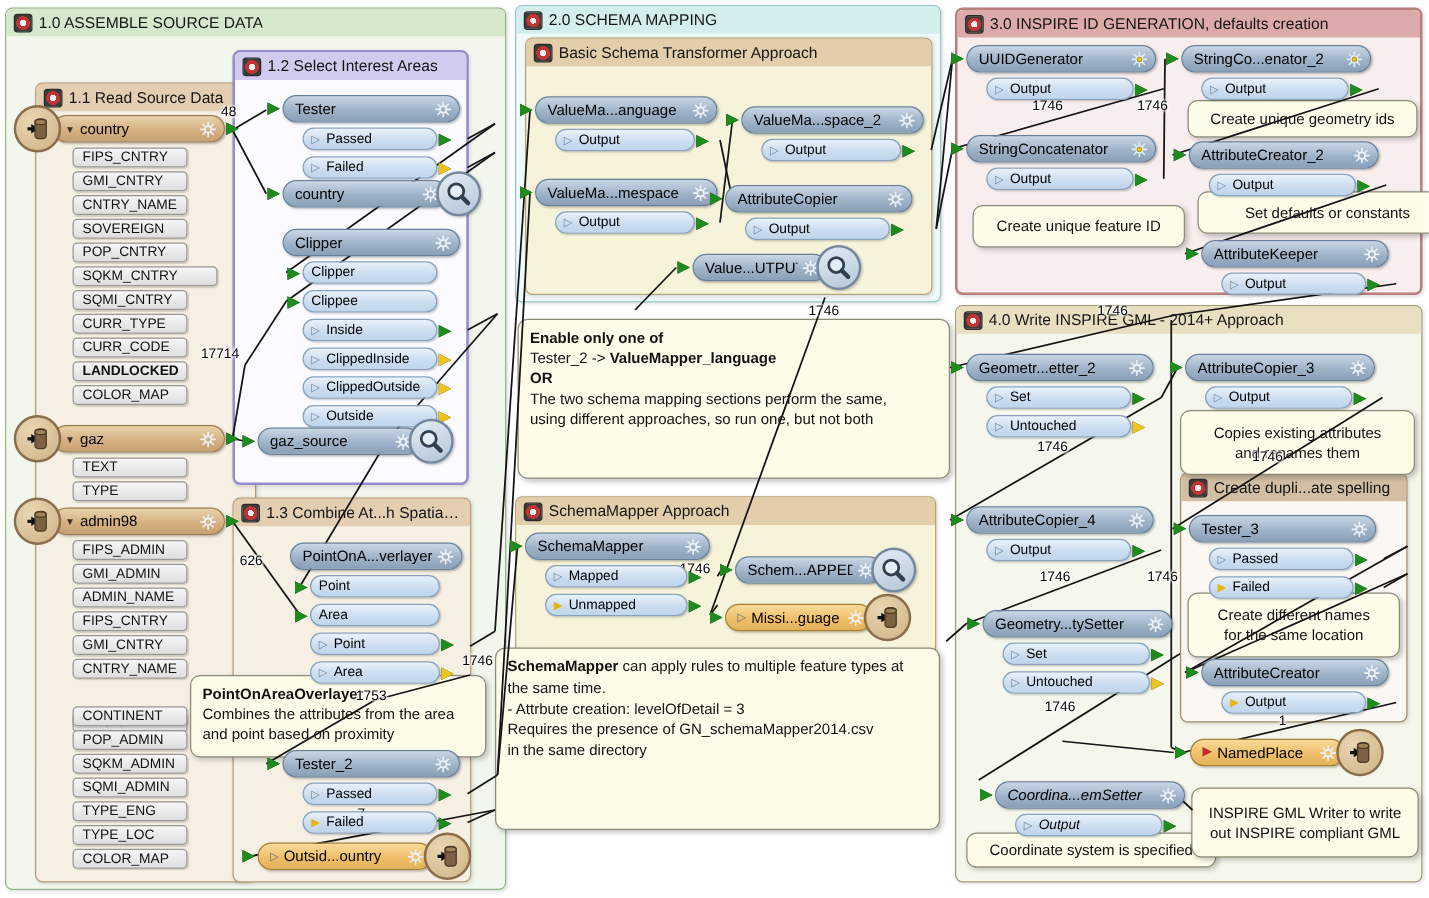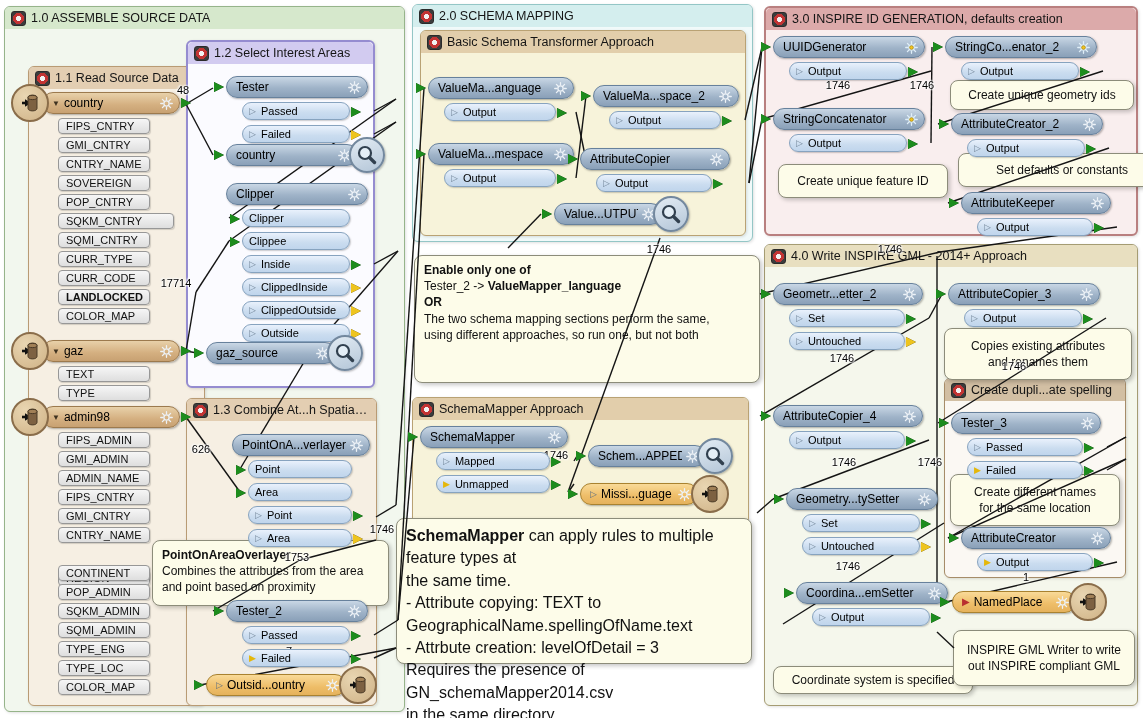--- a/index.html
+++ b/index.html
@@ -11,21 +11,21 @@
   .bm{position:absolute;border-radius:6px;z-index:1;box-shadow:1px 1px 3px rgba(0,0,0,.12)}
   .bmh{height:22px;border-radius:5px 5px 0 0;display:flex;align-items:center;padding:0 6px;gap:5px;
     font-size:12.5px;color:#151515;white-space:nowrap;overflow:hidden}
   .bmi{width:15px;height:15px;border-radius:3px;flex:none;border:1px solid #2a2a2a;
     background:radial-gradient(circle at 50% 50%,#f2f2f2 0 2.5px,#c23434 2.5px 5.5px,#3c3c3c 5.5px)}
   .bmt{overflow:hidden;text-overflow:ellipsis}
 
   
   .note{position:absolute;z-index:2;background:#fdfce9;border:1px solid #8c8c7a;border-radius:8px;
     padding:6px 9px;font-size:12px;line-height:1.35;color:#111;box-shadow:2px 2px 4px rgba(0,0,0,.22)}
-  .note.small{font-size:16px;line-height:1.4}
+  .note.small{font-size:12px;line-height:1.4}
   .note.center{text-align:center;display:flex;flex-direction:column;justify-content:center}
 
   #edges{position:absolute;left:0;top:0;z-index:3;pointer-events:none}
   .elabel{position:absolute;z-index:4;transform:translate(-50%,-50%);font-size:11px;color:#000;
     text-shadow:0 0 2px #fff,0 0 2px #fff,1px 1px 2px #fff,-1px -1px 2px #fff;white-space:nowrap}
 
   
   .node{position:absolute;z-index:5}
   .nhead{position:relative;height:22px;border-radius:11px;display:flex;align-items:center;
     padding:0 6px 0 9px;font-size:12px;color:#000;white-space:nowrap;z-index:2;
@@ -144,21 +144,20 @@
       <div class="note left" style="left: 414px; top: 255px; width: 346px; height: 128px;">
         <div><b>Enable only one of</b></div>
         <div><span>Tester_2  -&gt; </span><b>ValueMapper_language</b></div>
         <div><b>OR</b></div>
         <div><span>The two schema mapping sections perform the same,</span></div>
         <div><span>using different approaches, so run one, but not both</span></div>
       </div>
       <div class="note left small" style="left: 396px; top: 518px; width: 356px; height: 146px;">
         <div><b>SchemaMapper</b><span> can apply rules to multiple feature types at</span></div>
         <div><span>the same time.</span></div>
-        <div><span>- Attribute copying: TEXT to GeographicalName.spellingOfName.text</span></div>
         <div><span>- Attrbute creation: levelOfDetail = 3</span></div>
         <div><span>Requires the presence of GN_schemaMapper2014.csv</span></div>
         <div><span>in the same directory</span></div>
       </div>
       <div class="note center" style="left: 950px; top: 80px; width: 184px; height: 30px;">
         <div><span>Create unique geometry ids</span></div>
       </div>
       <div class="note center" style="left: 778px; top: 164px; width: 170px; height: 34px;">
         <div><span>Create unique feature ID</span></div>
       </div>
@@ -859,21 +858,21 @@
                 <path d="M7 .8v2.4M7 10.8v2.4M.8 7h2.4M10.8 7h2.4M2.6 2.6l1.7 1.7M9.7 9.7l1.7 1.7M11.4 2.6L9.7 4.3M4.3 9.7l-1.7 1.7"></path>
               </g>
             </svg></span>
         </div>
         <div class="port" style="left: 16px; top: 26px; width: 116px;">
           <span class="pglyph yellow">▶</span>
           <span>Output</span>
           <span class="tri green" style="right: -12px; top: 4px;"></span>
         </div>
       </div>
-      <div class="node" style="left: 796px; top: 582px; width: 152px;">
+      <div class="node" style="left: 796px; top: 625px; width: 152px; font-style: italic;">
         <div class="nhead transformer">
           <span class="tri green" style="left: -13px; top: 5px;"></span>
           <span class="nlabel">Coordina...emSetter</span>
           <span class="gear"><svg width="13" height="13" viewBox="0 0 14 14">
               <g stroke="#edf2f7" stroke-width="1.4" fill="none" stroke-linecap="round">
                 <circle cx="7" cy="7" r="2.8"></circle>
                 <path d="M7 .8v2.4M7 10.8v2.4M.8 7h2.4M10.8 7h2.4M2.6 2.6l1.7 1.7M9.7 9.7l1.7 1.7M11.4 2.6L9.7 4.3M4.3 9.7l-1.7 1.7"></path>
               </g>
             </svg></span>
         </div>

